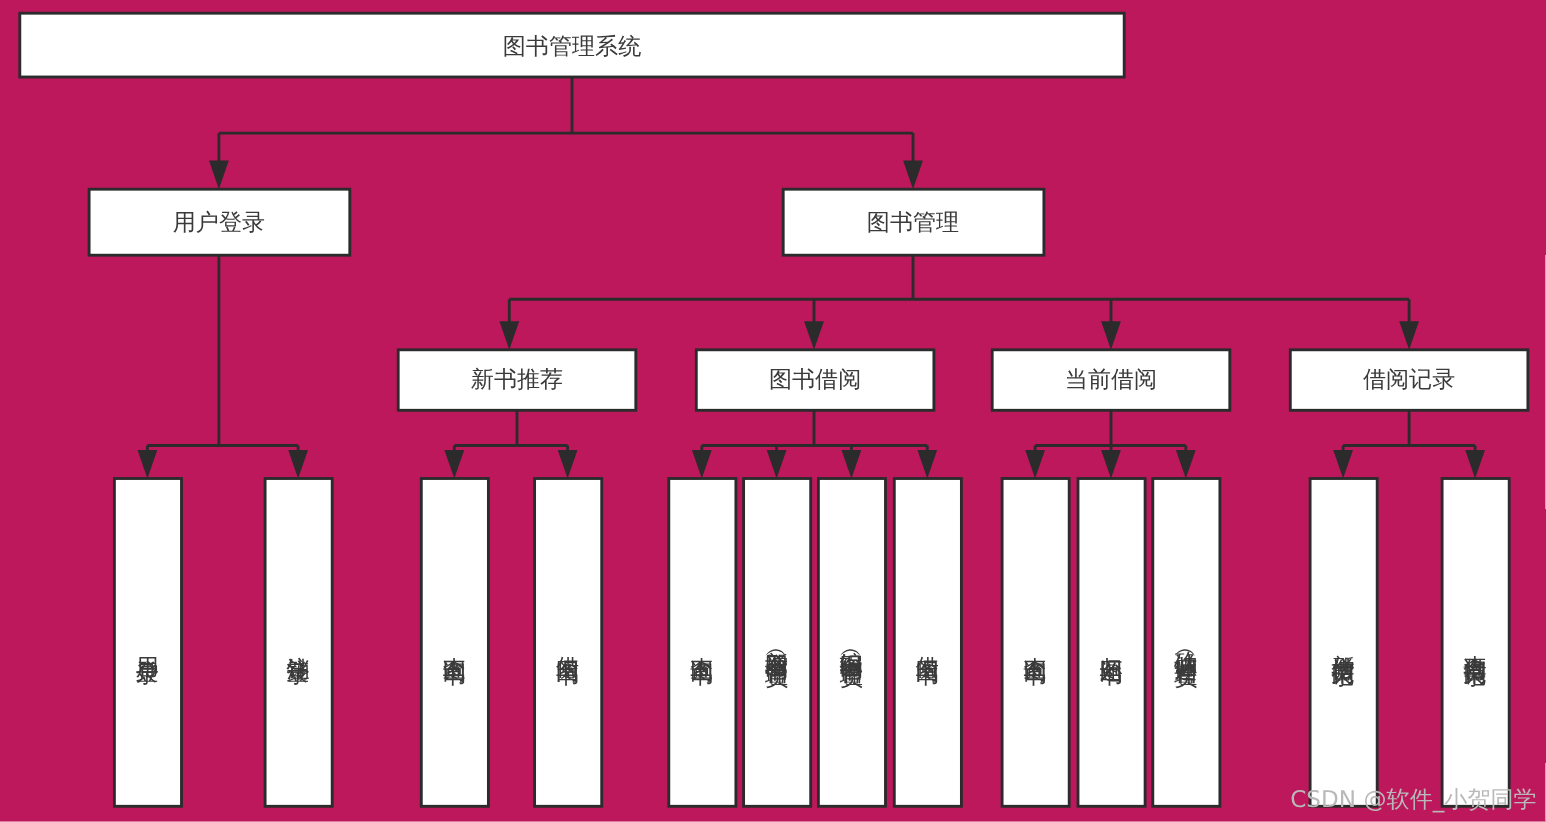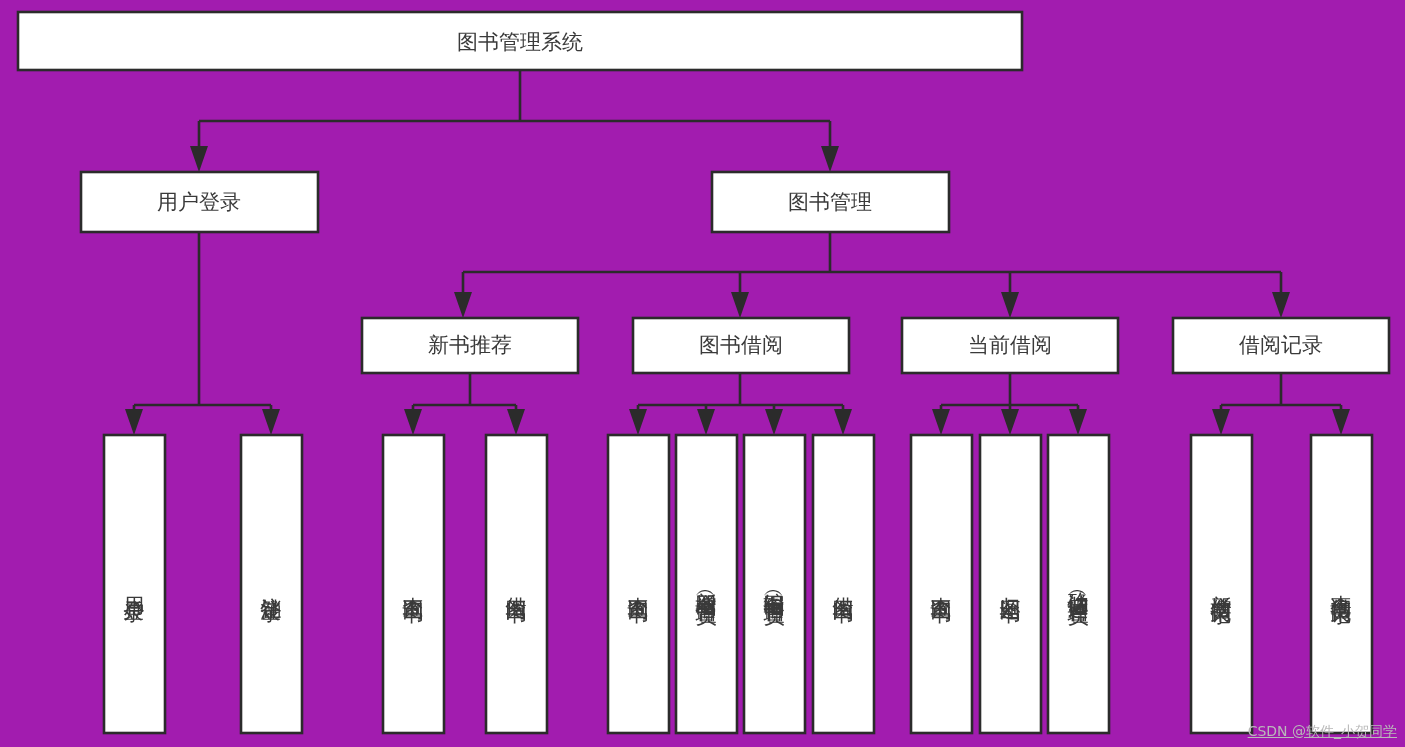--- a/index.html
+++ b/index.html
@@ -8,21 +8,21 @@
     padding: 0;
     background: #ffffff;
   }
   body {
     font-family: "DejaVu Sans", "Liberation Sans", sans-serif;
   }
   #diagram-root {
     position: relative;
     width: 1405px;
     height: 747px;
-    background: #a21caf;
+    background: #be185d;
     overflow: hidden;
   }
   svg.diagram-canvas {
     position: absolute;
     left: 0;
     top: 0;
     width: 1405px;
     height: 747px;
   }
   .node-box {
@@ -55,26 +55,25 @@
     text-orientation: upright;
     dominant-baseline: central;
     text-anchor: middle;
     letter-spacing: 2px;
   }
   .watermark-text {
     position: absolute;
     right: 8px;
     bottom: 6px;
     font-family: "DejaVu Sans", "Liberation Sans", sans-serif;
-    font-size: 14px;
+    font-size: 21px;
     color: #b9b9b9;
     white-space: nowrap;
     pointer-events: none;
     user-select: none;
-    text-decoration: underline;
   }
 </style>
 </head>
 <body>
 
 <div id="diagram-root">
 
   <svg class="diagram-canvas" viewBox="0 0 1405 747" xmlns="http://www.w3.org/2000/svg">
 
     <defs>

